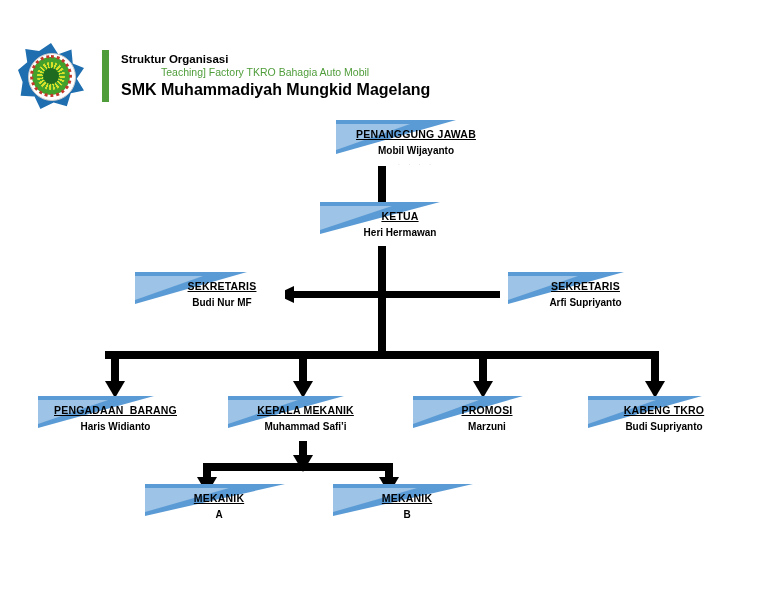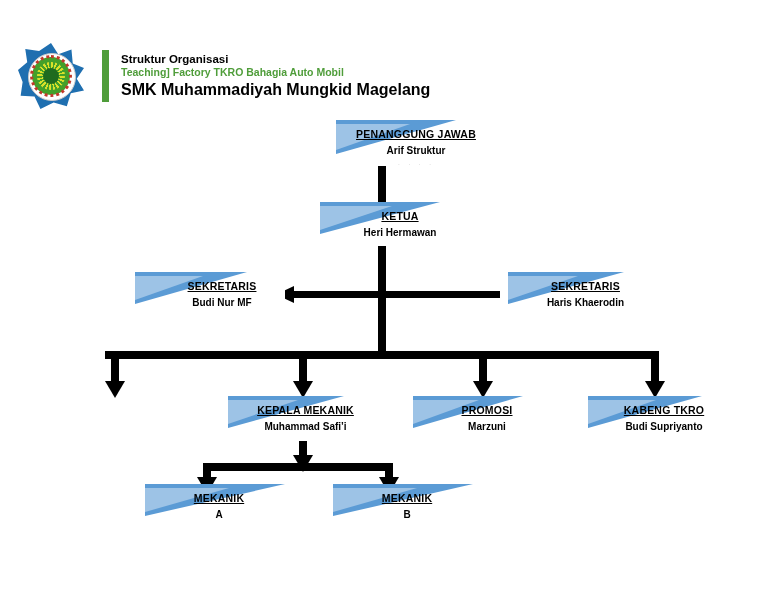--- a/index.html
+++ b/index.html
@@ -97,23 +97,24 @@
     line-height: 1.28;
   }
   .h-line1 {
     font-size: 11.5px;
     font-weight: bold;
     color: #000000;
     white-space: nowrap;
   }
   .h-line2 {
     font-size: 10.5px;
-    font-weight: bold;
+    font-weight: normal;
     color: #4f9d3a;
     white-space: nowrap;
+    margin-left: 40px;
   }
   .h-line3 {
     font-size: 16px;
     font-weight: bold;
     color: #000000;
     white-space: nowrap;
   }
 
   
   #chart {
@@ -228,21 +229,21 @@
     <polygon points="389,494 379,477 399,477" fill="#000"></polygon>
   </svg>
 
   <div class="node" style="left:320px; top:120px; width:160px; height:46px;margin-left:16px;">
     <svg class="wedge" viewBox="0 0 160 46" preserveAspectRatio="none">
       <polygon points="0,0 120,0 0,34" fill="#5b9bd5"></polygon>
       <polygon points="0,4 74,4 0,30" fill="#9dc3e6"></polygon>
     </svg>
     <div class="content">
       <div class="title">PENANGGUNG JAWAB</div>
-      <div class="person">Arif Struktur</div>
+      <div class="person">Mobil Wijayanto</div>
       <div class="ghost">. .      .   .</div>
     </div>
   </div>
 
   <div class="node" style="left:320px; top:202px; width:160px; height:44px;">
     <svg class="wedge" viewBox="0 0 160 44" preserveAspectRatio="none">
       <polygon points="0,0 120,0 0,32" fill="#5b9bd5"></polygon>
       <polygon points="0,4 72,4 0,28" fill="#9dc3e6"></polygon>
     </svg>
     <div class="content">
@@ -264,25 +265,36 @@
     </div>
   </div>
 
   <div class="node" style="left:508px; top:272px; width:155px; height:44px;">
     <svg class="wedge" viewBox="0 0 155 44" preserveAspectRatio="none">
       <polygon points="0,0 116,0 0,32" fill="#5b9bd5"></polygon>
       <polygon points="0,4 70,4 0,28" fill="#9dc3e6"></polygon>
     </svg>
     <div class="content">
       <div class="title">SEKRETARIS</div>
-      <div class="person">Haris Khaerodin</div>
-      <div class="ghost">. .      .   .</div>
-    </div>
-  </div>
-
+      <div class="person">Arfi Supriyanto</div>
+      <div class="ghost">. .      .   .</div>
+    </div>
+  </div>
+
+  <div class="node" style="left:38px; top:396px; width:155px; height:44px;">
+    <svg class="wedge" viewBox="0 0 155 44" preserveAspectRatio="none">
+      <polygon points="0,0 116,0 0,32" fill="#5b9bd5"></polygon>
+      <polygon points="0,4 70,4 0,28" fill="#9dc3e6"></polygon>
+    </svg>
+    <div class="content">
+      <div class="title">PENGADAAN  BARANG</div>
+      <div class="person">Haris Widianto</div>
+      <div class="ghost">. .      .   .</div>
+    </div>
+  </div>
 
   <div class="node" style="left:228px; top:396px; width:155px; height:44px;">
     <svg class="wedge" viewBox="0 0 155 44" preserveAspectRatio="none">
       <polygon points="0,0 116,0 0,32" fill="#5b9bd5"></polygon>
       <polygon points="0,4 70,4 0,28" fill="#9dc3e6"></polygon>
     </svg>
     <div class="content">
       <div class="title">KEPALA MEKANIK</div>
       <div class="person">Muhammad Safi’i</div>
       <div class="ghost">. .      .   .</div>

